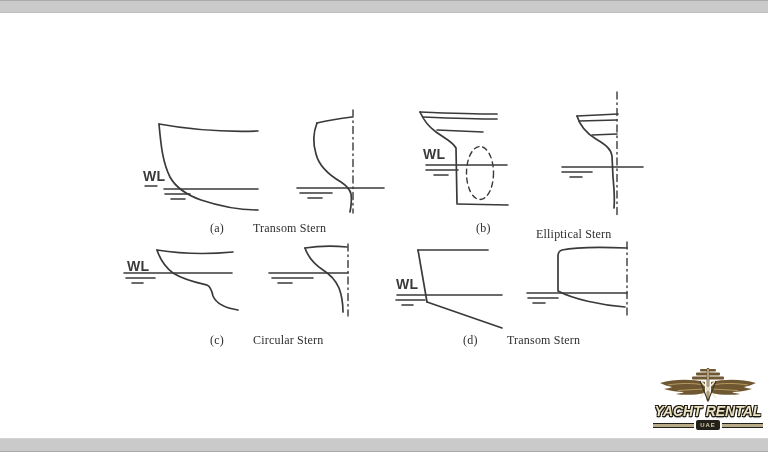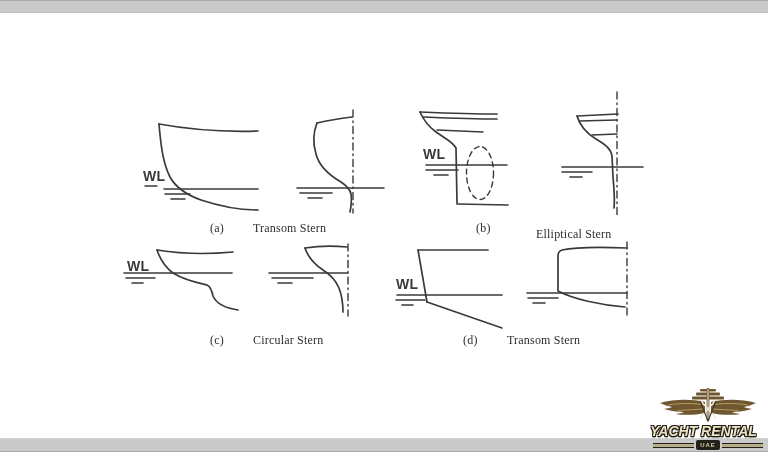--- a/index.html
+++ b/index.html
@@ -13,21 +13,21 @@
   svg.art{position:absolute;left:0;top:0;display:block;}
   .cap{
     position:absolute;font-size:12px;color:#2e2e2e;white-space:nowrap;
     letter-spacing:0.2px;line-height:13px;
   }
   .wl{
     position:absolute;font-family:"Liberation Sans",sans-serif;font-weight:bold;
     font-size:14px;color:#3a3a3a;letter-spacing:0.3px;line-height:10px;
   }
   
-  .logo{position:absolute;left:650px;top:387px;width:116px;height:66px;}
+  .logo{position:absolute;left:650px;top:367px;width:116px;height:66px;text-align:center;}
   .logo-emblem{display:block;margin:0 auto;}
   .logo-brand{
     font-family:"Liberation Sans",sans-serif;font-weight:bold;font-style:italic;
     font-size:14px;line-height:14px;color:#ece2c4;letter-spacing:0px;white-space:nowrap;
     text-shadow:-1px -1px 0 #1c1910,1px -1px 0 #1c1910,-1px 1px 0 #1c1910,
                  1px 1px 0 #1c1910,0 2px 1px rgba(0,0,0,.45);
     margin-top:-1px;
   }
   .logo-uae-row{display:flex;align-items:center;gap:2px;margin-top:2px;padding:0 3px;}
   .logo-rule{flex:1;height:3px;border-top:1px solid #23201a;border-bottom:1px solid #23201a;background:#b7ab88;}

